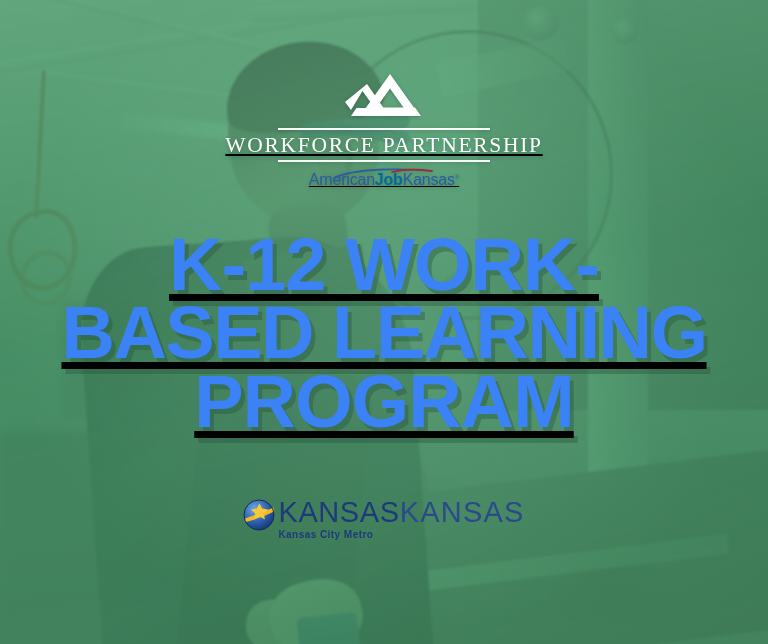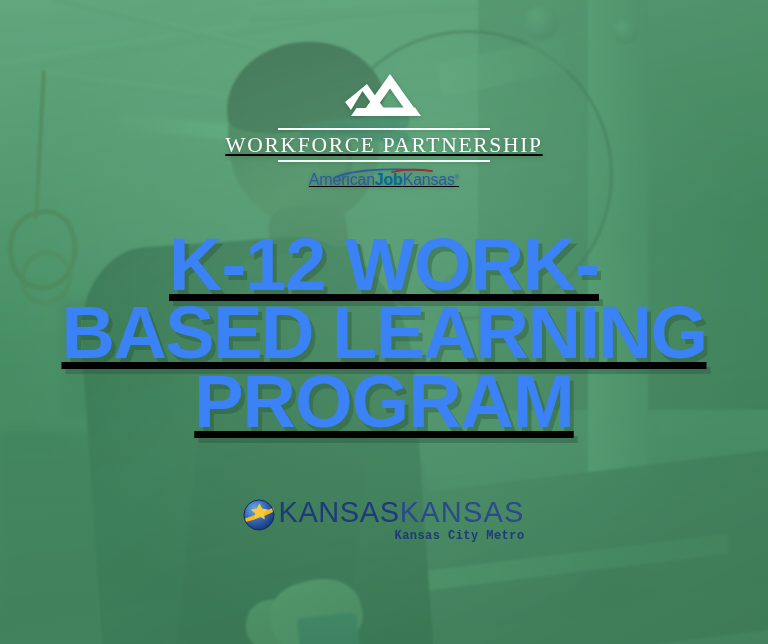--- a/index.html
+++ b/index.html
@@ -356,27 +356,27 @@
   .kw-row2 {
     font-family:"Liberation Sans", sans-serif;
     font-size:19px;
     color:#2a4a8c;
     letter-spacing:.9px;
     margin-top:2px;
     text-align:right;
     white-space:nowrap;
   }
   .kw-row3 {
-    font-family:Liberation Mono, monospace;
-    font-size:12px;
+    font-family:Liberation Sans, sans-serif;
+    font-size:10px;
     font-weight:700;
     color:#1e3a7b;
     letter-spacing:.45px;
     margin-top:2px;
-    text-align:right;
+    text-align:left;
     white-space:nowrap;
   }
 </style>
 </head>
 <body>
 
 <div class="poster">
 
   <div class="photo">
     <div class="photo-bg"></div>

